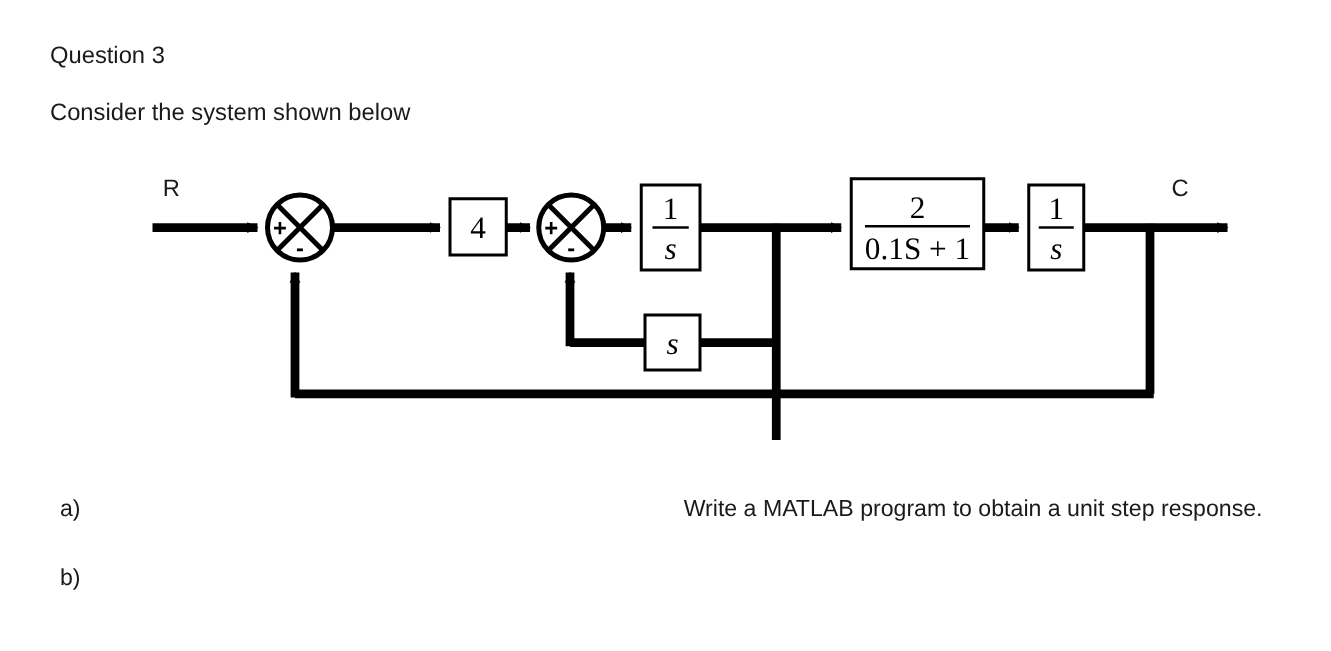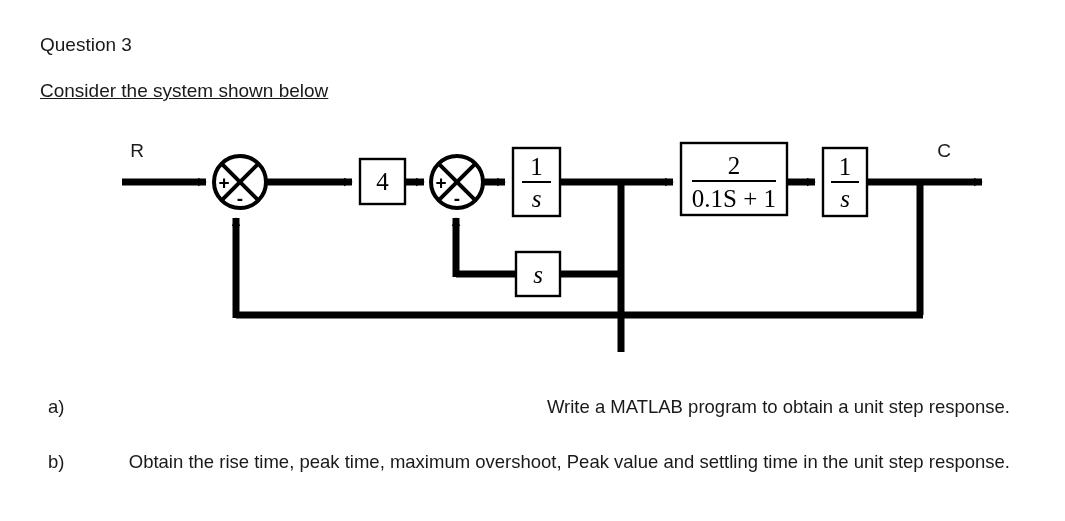--- a/index.html
+++ b/index.html
@@ -33,21 +33,20 @@
     white-space: nowrap;
   }
   .q-intro {
     position: absolute;
     left: 40px;
     top: 66px;
     font-size: 19px;
     line-height: 26px;
     color: #1a1a1a;
     white-space: nowrap;
-    text-decoration: underline;
   }
   .diagram-wrap {
     position: absolute;
     left: 0;
     top: 110px;
     width: 1065px;
     height: 230px;
   }
   .items {
     position: absolute;
@@ -184,17 +183,16 @@
     </svg>
   </div>
 
   <div class="items">
     <div class="item">
       <span class="item-marker">a)</span>
       <span class="item-text">Write a MATLAB program to obtain a unit step response.</span>
     </div>
     <div class="item">
       <span class="item-marker">b)</span>
-      <span class="item-text">Obtain the rise time, peak time, maximum overshoot, Peak value and settling time in the unit step response.</span>
     </div>
   </div>
 
 </div>
 
 </body></html>

